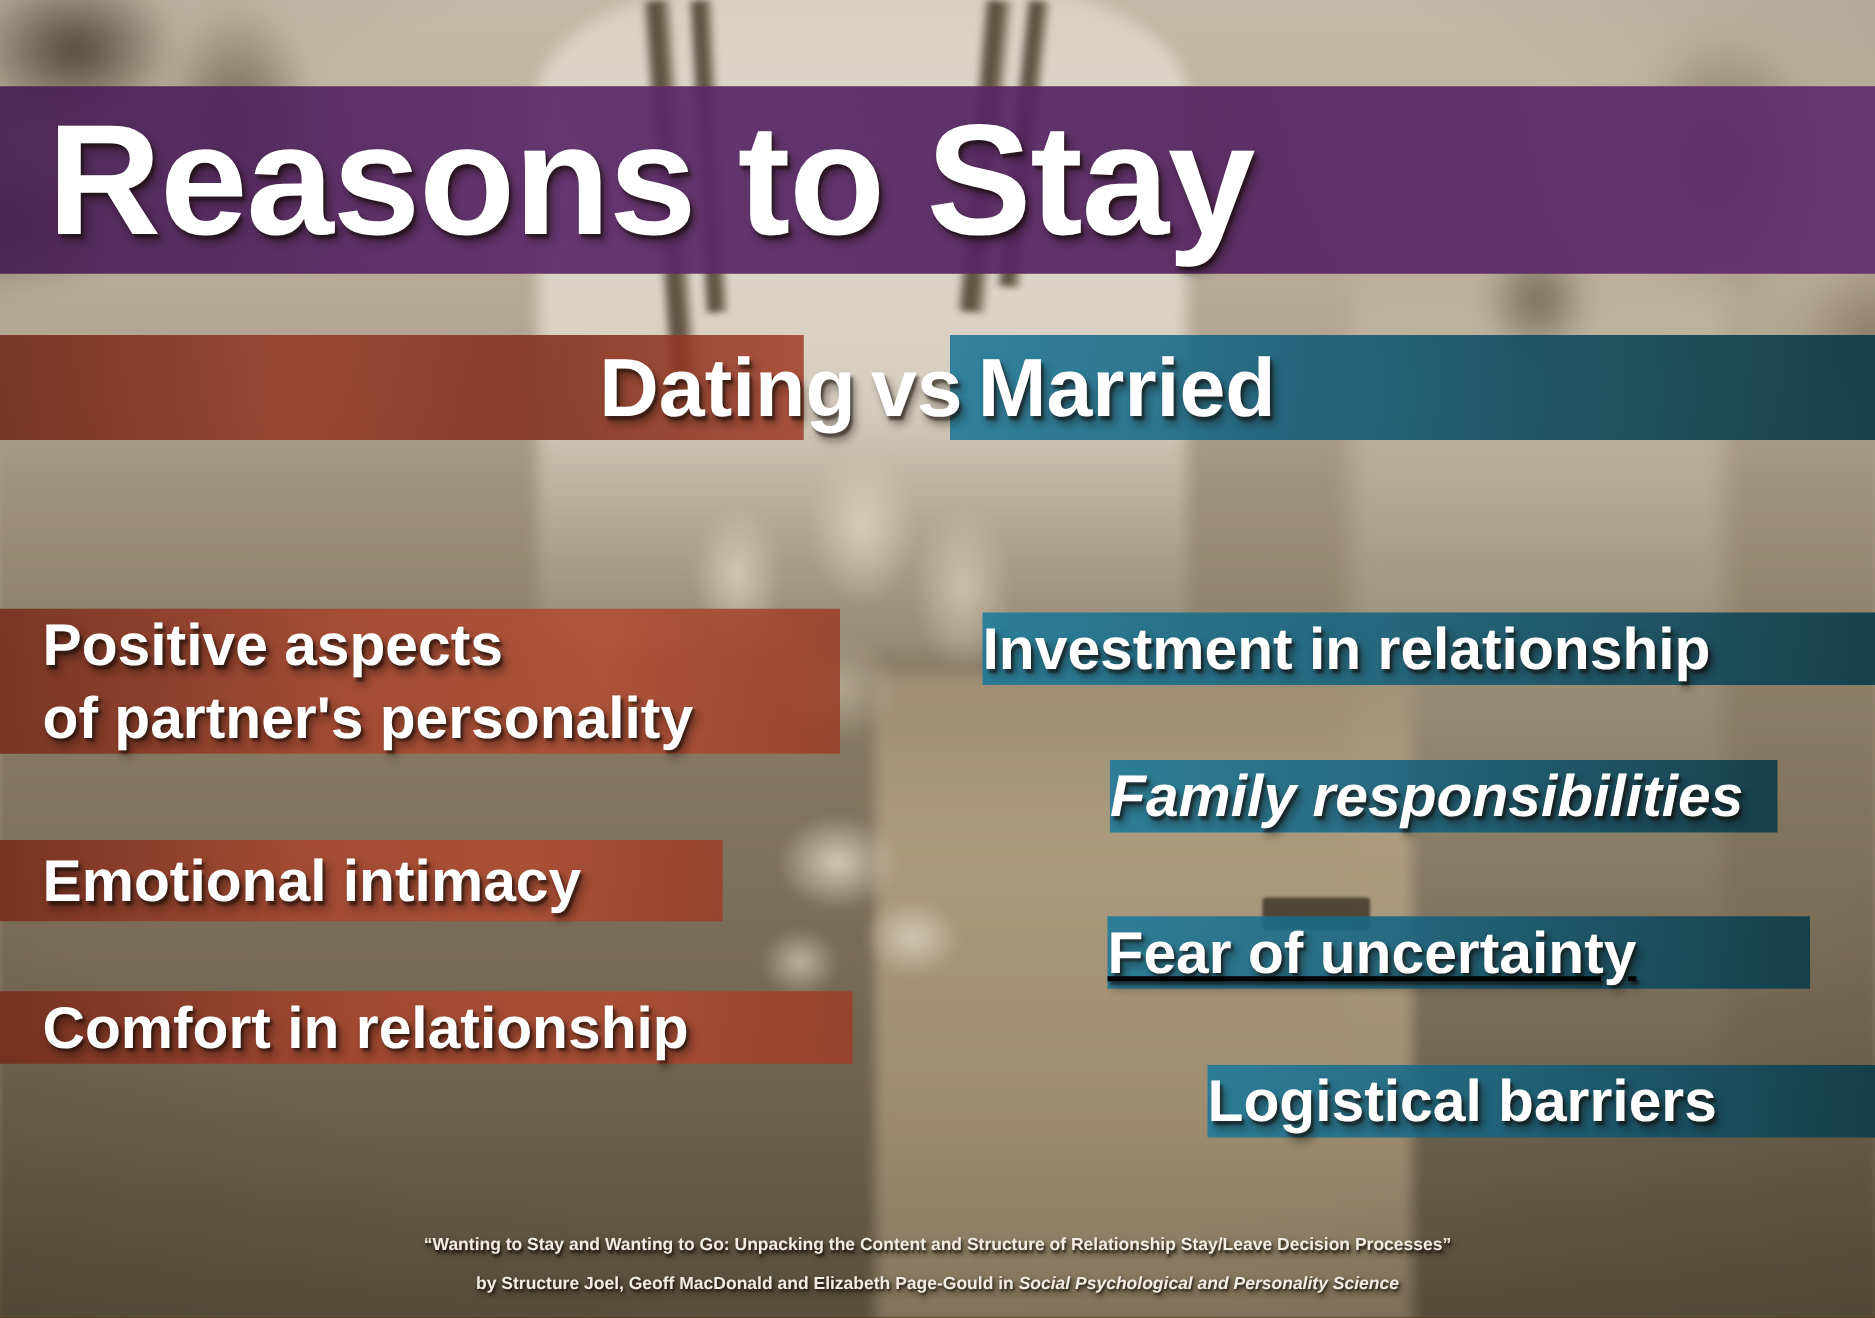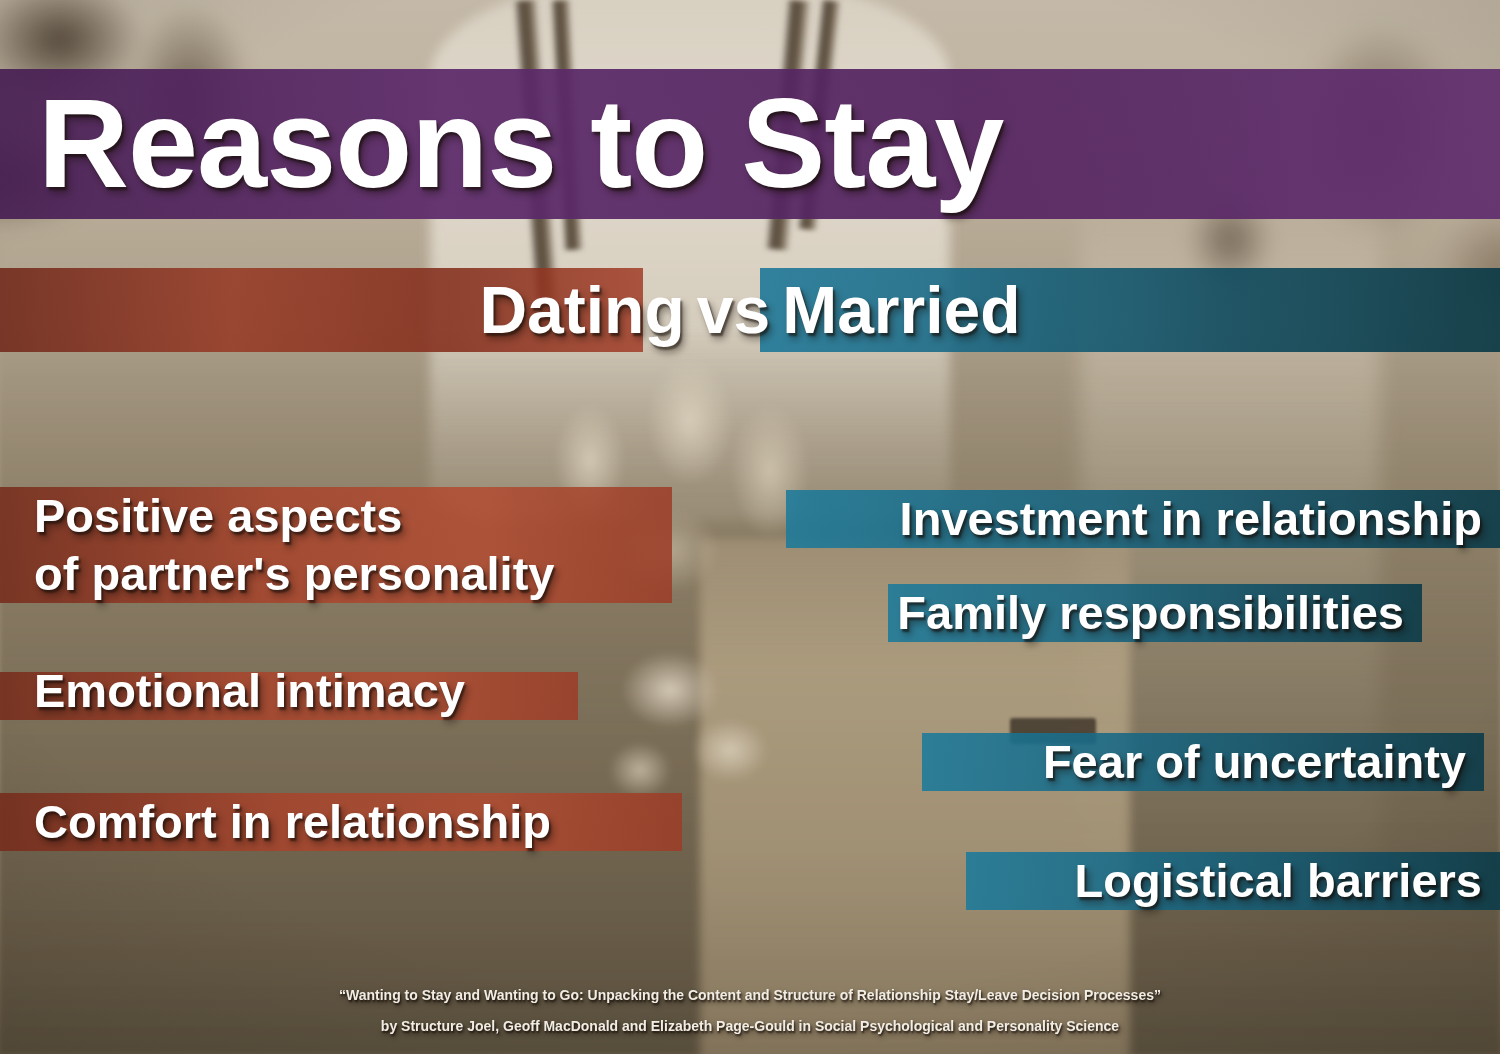--- a/index.html
+++ b/index.html
@@ -278,38 +278,38 @@
     color: #ffffff;
     font-size: 47px;
     font-weight: 700;
     line-height: 58px;
     white-space: pre-line;
     text-shadow:
        2px 3px 2px rgba(20,12,6,0.60),
        4px 6px 7px rgba(20,12,6,0.42);
   }
   .left-item .item-text  { padding-left: 34px; }
-  .right-item .item-text { padding-right: 18px; width: 100%; text-align: right; }
+  .right-item .item-text { padding-right: 18px; width: 100%; }
 
   
   #citation {
     position: absolute;
     z-index: 7;
     left: 0; right: 0; bottom: 12px;
     text-align: center;
     color: #f2ede4;
     font-size: 14px;
     line-height: 31px;
     font-weight: 600;
     text-shadow:
        1px 2px 2px rgba(20,12,6,0.75),
        2px 3px 5px rgba(20,12,6,0.55);
   }
   #citation .cite-line { display: block; }
-  #citation .cite-journal { }
+  #citation .cite-journal { font-style: italic; }
 </style>
 </head>
 <body>
 
 <div id="poster">
 
   <div class="bg">
     <div class="bg-base"></div>
     <div class="bg-foliage-l"></div>
     <div class="bg-foliage-r"></div>
@@ -340,41 +340,41 @@
     <span class="sub-word" id="sub-vs">vs</span>
     <span class="sub-word">Married</span>
   </div>
 
   <div class="col-item left-item" style="left:0px; top:487px; width:672px; height:116px;">
     <div class="band-bg"></div>
     <div class="item-text">Positive aspects
 of partner's personality</div>
   </div>
 
-  <div class="col-item left-item" style="left:0px; top:672px; width:578px; height:48px;align-items:flex-end;">
+  <div class="col-item left-item" style="left:0px; top:672px; width:578px; height:65px;">
     <div class="band-bg"></div>
     <div class="item-text">Emotional intimacy</div>
   </div>
 
   <div class="col-item left-item" style="left:0px; top:793px; width:682px; height:58px;">
     <div class="band-bg"></div>
     <div class="item-text">Comfort in relationship</div>
   </div>
 
   <div class="col-item right-item" style="left:786px; top:490px; width:714px; height:58px;">
     <div class="band-bg"></div>
     <div class="item-text">Investment in relationship</div>
   </div>
 
-  <div class="col-item right-item" style="left:888px; top:584px; width:534px; height:58px;">
+  <div class="col-item right-item" style="left:888px; top:608px; width:534px; height:58px;font-style:italic;">
     <div class="band-bg"></div>
     <div class="item-text">Family responsibilities</div>
   </div>
 
-  <div class="col-item right-item" style="left:922px; top:733px; width:562px; height:58px;">
+  <div class="col-item right-item" style="left:886px; top:733px; width:562px; height:58px;text-decoration:underline;">
     <div class="band-bg"></div>
     <div class="item-text">Fear of uncertainty</div>
   </div>
 
   <div class="col-item right-item" style="left:966px; top:852px; width:534px; height:58px;">
     <div class="band-bg"></div>
     <div class="item-text">Logistical barriers</div>
   </div>
 
   <div id="citation">

